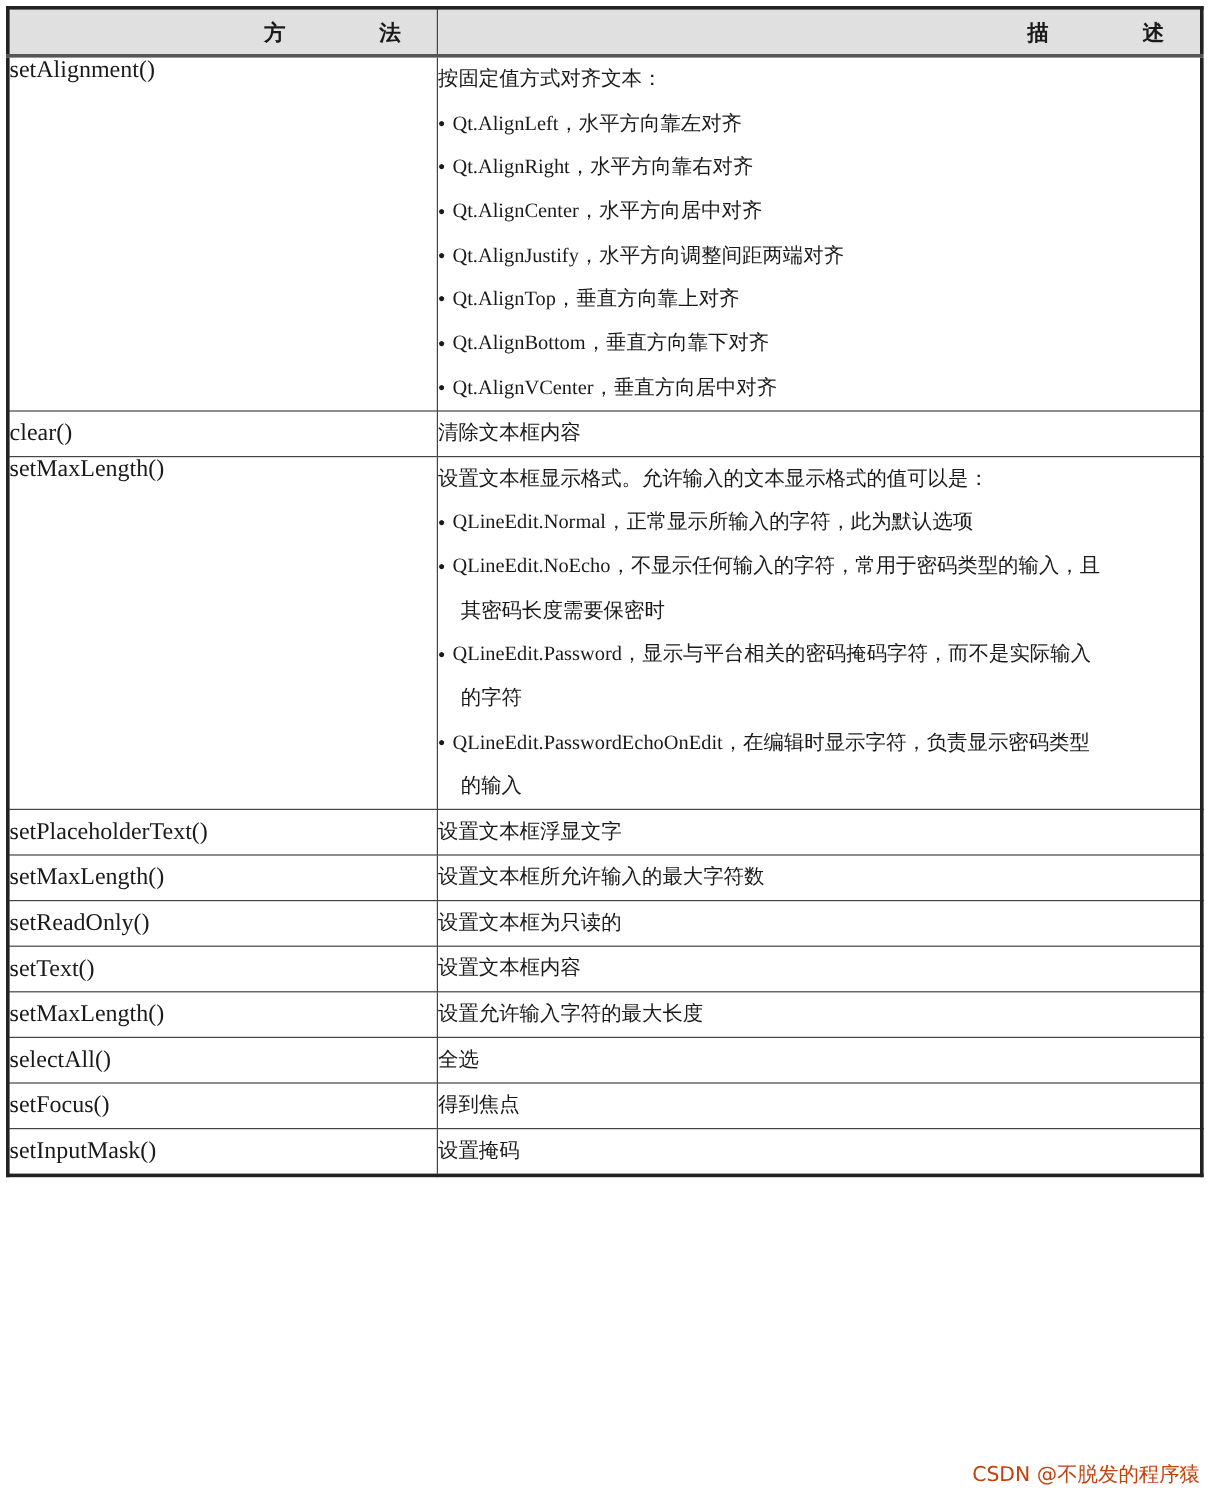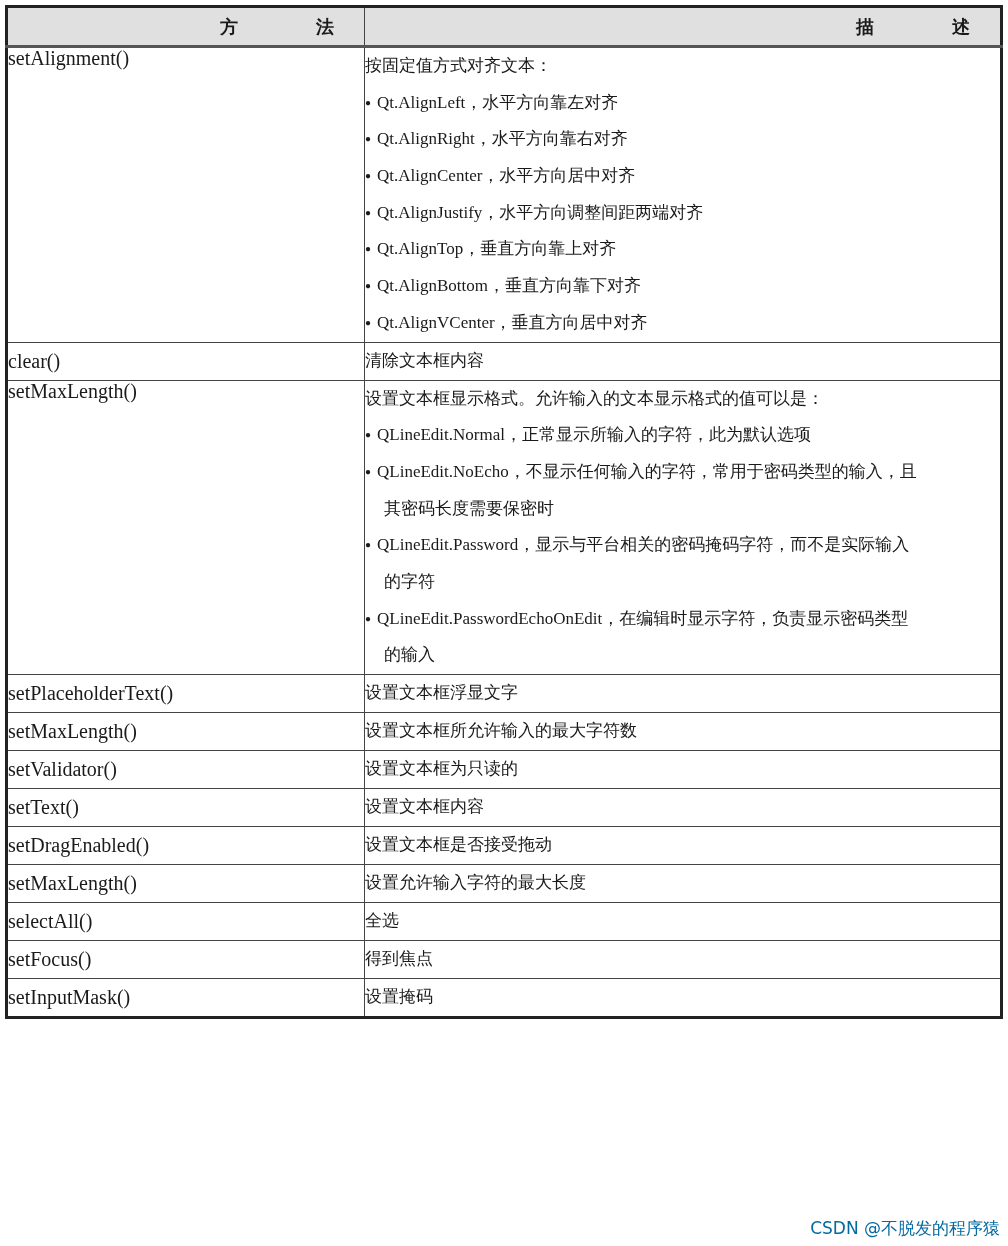--- a/index.html
+++ b/index.html
@@ -13,21 +13,21 @@
             vertical-align: middle; letter-spacing: 30px; border-bottom: 3px solid #555; }
   .col-method { width: 358px; }
   .method { font-size: 20px; padding: 9px 12px 0 12px; line-height: 20px; }
   .desc { padding: 0 12px 0 12px; font-size: 17px; }
   .line { height: 36.7px; line-height: 36.7px; white-space: nowrap; }
   .bullet::before { content: "\25CF"; font-size: 10px; margin-right: 6px; vertical-align: 2px; }
   .indent { padding-left: 19px; }
   .row-single td { height: 35px; }
   .row-single .method, .row-single .desc .line { line-height: 35px; height: 35px; padding-top: 0; }
   .row-single .method { padding-top: 0; line-height: 37px; }
-  .watermark { position: absolute; right: 8px; bottom: 6px; font-size: 17px; color: #0369a1;
+  .watermark { position: absolute; right: 8px; bottom: 6px; font-size: 17px; color: #c2410c;
                font-family: "DejaVu Sans", sans-serif; }
 </style>
 </head>
 <body>
 
 <table class="tbl">
   <colgroup>
     <col class="col-method">
     <col>
   </colgroup>
@@ -76,35 +76,29 @@
           <div class="line">设置文本框浮显文字</div>
         </td>
       </tr>
       <tr class="row-single">
         <td class="method">setMaxLength()</td>
         <td class="desc">
           <div class="line">设置文本框所允许输入的最大字符数</div>
         </td>
       </tr>
       <tr class="row-single">
-        <td class="method">setValidator()</td>
+        <td class="method">setReadOnly()</td>
         <td class="desc">
           <div class="line">设置文本框为只读的</div>
         </td>
       </tr>
       <tr class="row-single">
         <td class="method">setText()</td>
         <td class="desc">
           <div class="line">设置文本框内容</div>
-        </td>
-      </tr>
-      <tr class="row-single">
-        <td class="method">setDragEnabled()</td>
-        <td class="desc">
-          <div class="line">设置文本框是否接受拖动</div>
         </td>
       </tr>
       <tr class="row-single">
         <td class="method">setMaxLength()</td>
         <td class="desc">
           <div class="line">设置允许输入字符的最大长度</div>
         </td>
       </tr>
       <tr class="row-single">
         <td class="method">selectAll()</td>

